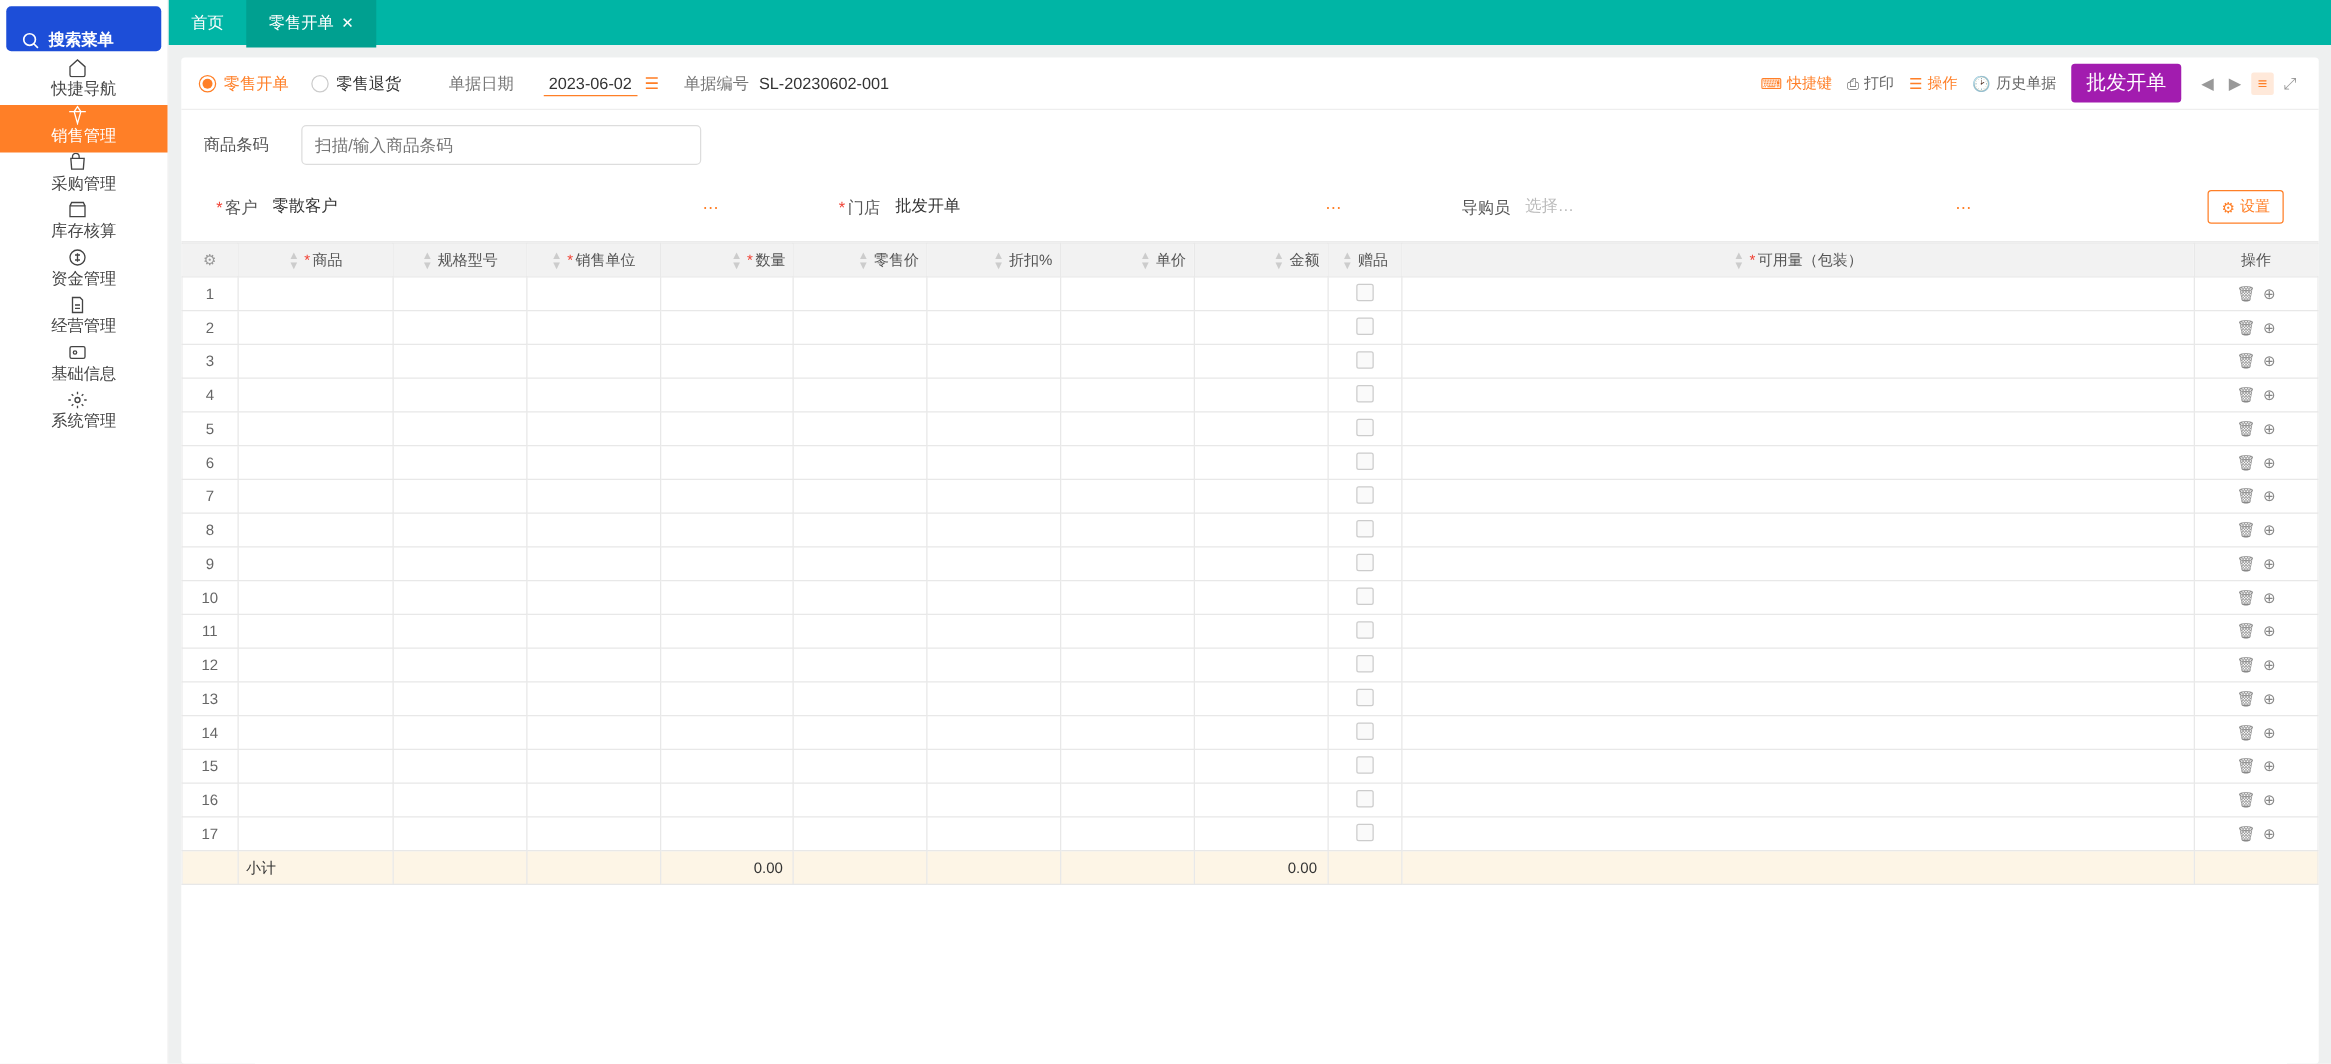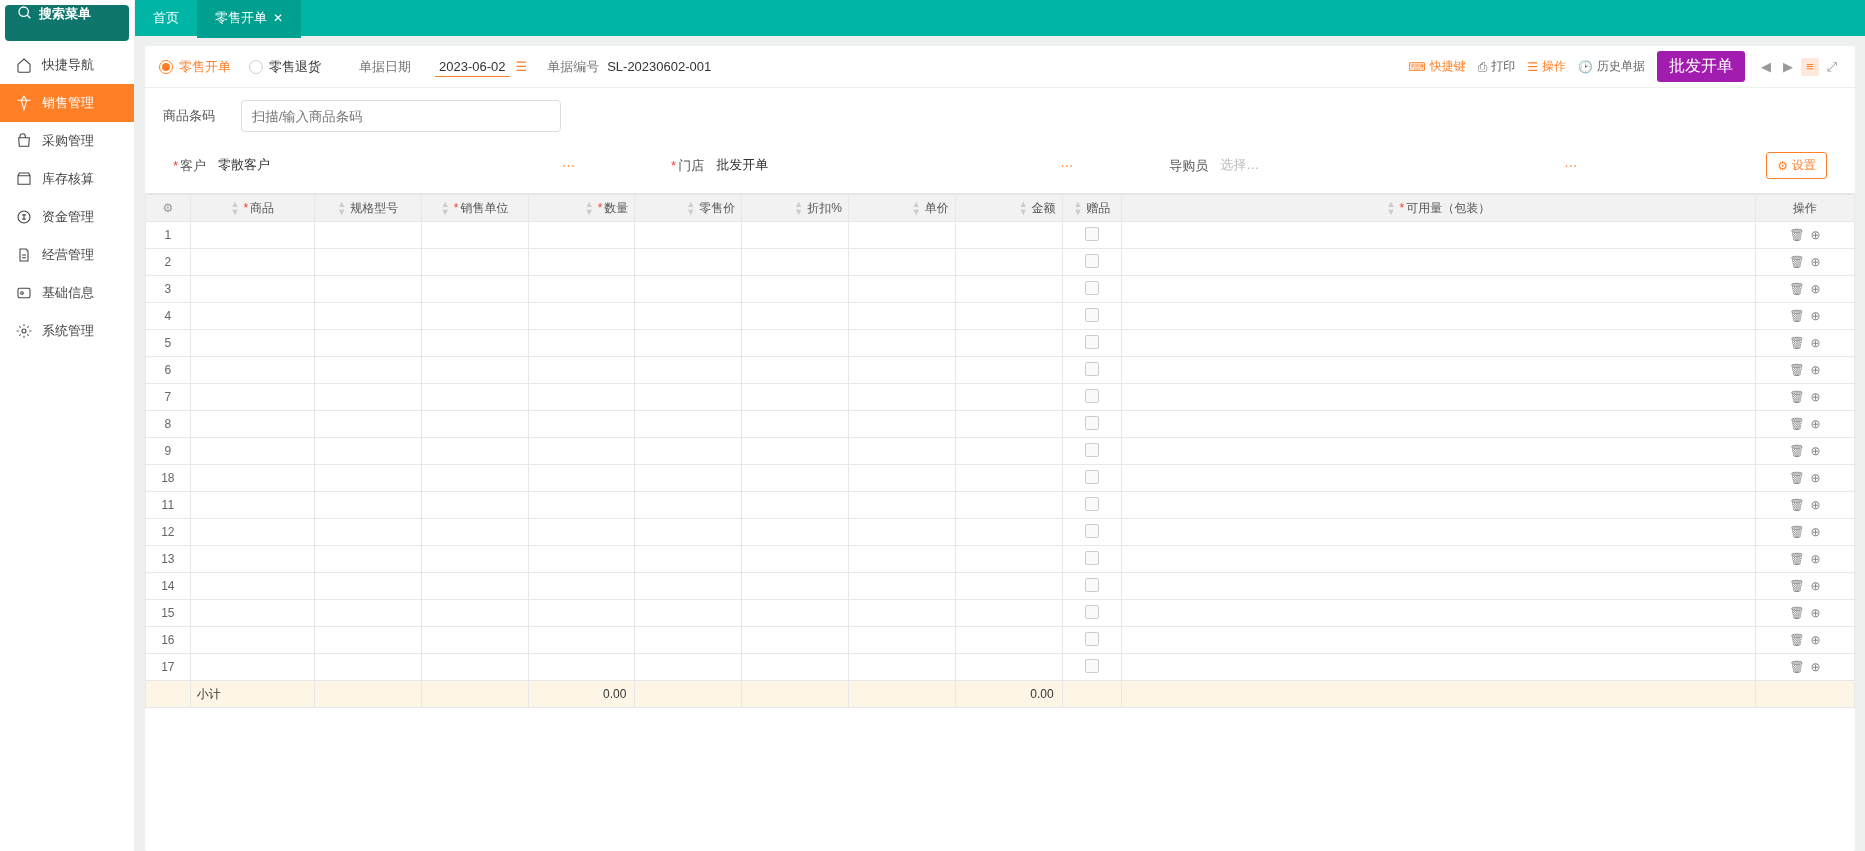--- a/index.html
+++ b/index.html
@@ -1,21 +1,21 @@
 <!DOCTYPE html>
 <html><head>
 <meta charset="utf-8">
 <style>
 * { box-sizing: border-box; margin: 0; padding: 0; }
 body { font-family: "Microsoft YaHei", Arial, sans-serif; font-size: 13px; color: #333; background: #f5f5f5; overflow: hidden; }
 .app { display: flex; height: 851px; width: 1865px; }
 .sidebar { width: 135px; background: #fff; border-right: 1px solid #eee; }
-.search-menu { background: #0f766e; color: #fff; height: 36px; display: flex; align-items: flex-start; padding: 0 12px; margin: 5px; border-radius: 4px; cursor: pointer; font-weight: bold; }
+.search-menu { background: #1d4ed8; color: #fff; height: 36px; display: flex; align-items: flex-end; padding: 0 12px; margin: 5px; border-radius: 4px; cursor: pointer; font-weight: bold; }
 .search-menu svg { margin-right: 6px; }
-.menu-item { height: 38px; display: flex; align-items: center; padding: 0 16px; cursor: pointer; color: #444; }
+.menu-item { height: 38px; display: flex; align-items: center; padding: 0 16px; cursor: pointer; color: #444; flex-direction: column; }
 .menu-item.active { background: #ff7f27; color: #fff; }
 .menu-item svg { margin-right: 10px; flex-shrink: 0; }
 .main { flex: 1; display: flex; flex-direction: column; background: #eef0f0; }
 .tabs { height: 36px; background: #00b5a5; display: flex; align-items: center; }
 .tab { padding: 0 18px; height: 40px; display: flex; align-items: center; color: #fff; cursor: pointer; }
 .tab.active { background: #00a090; }
 .tab .close { margin-left: 6px; font-size: 12px; }
 .panel { margin: 10px 10px 0 10px; background: #fff; border-radius: 3px; flex: 1; display: flex; flex-direction: column; overflow: hidden; }
 .panel-header { height: 42px; display: flex; align-items: center; padding: 0 14px; border-bottom: 1px solid #eee; }
 .radio-grp { display: flex; align-items: center; }
@@ -387,21 +387,21 @@
                 <td></td>
                 <td></td>
                 <td></td>
                 <td></td>
                 <td></td>
                 <td class="chk"><span class="chkbox"></span></td>
                 <td></td>
                 <td class="ops"><span class="op-ic">🗑</span><span class="op-ic">⊕</span></td>
               </tr>
               <tr>
-                <td class="idx">18</td>
+                <td class="idx">10</td>
                 <td></td>
                 <td></td>
                 <td></td>
                 <td></td>
                 <td></td>
                 <td></td>
                 <td></td>
                 <td></td>
                 <td class="chk"><span class="chkbox"></span></td>
                 <td></td>

